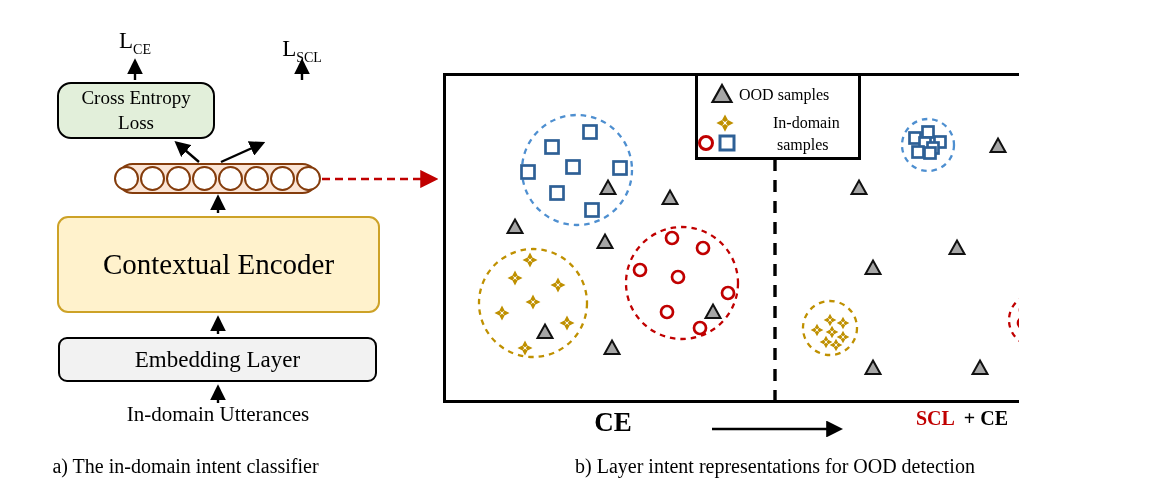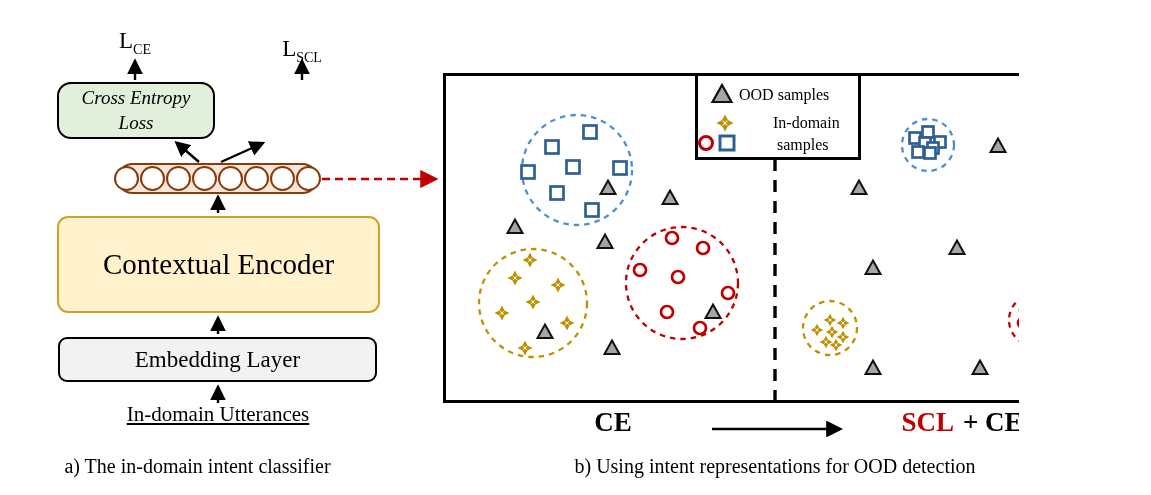--- a/index.html
+++ b/index.html
@@ -7,35 +7,35 @@
     position:relative;width:1019px;height:495px;background:#ffffff;
     font-family:"Liberation Serif","DejaVu Serif",serif;color:#000;overflow:hidden;
   }
   .abs{position:absolute;box-sizing:border-box;}
   .node{
     display:flex;align-items:center;justify-content:center;text-align:center;
     border:2.3px solid #000;line-height:1.3;
   }
   .loss-label{font-size:23px;text-align:center;}
   .loss-label sub{font-size:14px;}
-  #box-ce{left:57px;top:82px;width:158px;height:57px;background:#E2EFDA;border-radius:14px;font-size:19px;padding:0 14px;font-style:italic;}
+  #box-ce{left:57px;top:82px;width:158px;height:57px;background:#E2EFDA;border-radius:14px;font-size:19px;padding:0 14px;}
   #box-scl{left:223px;top:82px;width:154px;height:57px;background:#BDD7EE;border-radius:14px;font-size:19px;padding:0 6px;}
   #rep-bar{
     left:117px;top:163px;width:201px;height:31px;background:#FBE5D6;
     border:2.6px solid #843C0C;border-radius:16px;
     display:flex;align-items:center;justify-content:center;gap:1px;
   }
   .rep-circle{width:21px;height:21px;border-radius:50%;background:#fff;border:2.4px solid #843C0C;flex:0 0 auto;}
   #box-encoder{left:57px;top:216px;width:323px;height:97px;background:#FFF2CC;border:2.6px solid #CDA227;border-radius:11px;font-size:29px;}
   #box-embed{left:58px;top:337px;width:319px;height:45px;background:#F2F2F2;border-radius:9px;font-size:23px;}
-  #input-label{left:88px;top:402px;width:260px;text-align:center;font-size:21px;text-decoration:underline;}
-  #caption-a{left:25px;top:455px;width:345px;text-align:center;font-size:20px;}
+  #input-label{left:88px;top:402px;width:260px;text-align:center;font-size:21px;}
+  #caption-a{left:13px;top:455px;width:345px;text-align:center;font-size:20px;}
   #caption-b{left:470px;top:455px;width:610px;text-align:center;font-size:20px;}
   #label-ce{left:563px;top:407px;width:100px;text-align:center;font-size:27px;font-weight:bold;}
-  #label-sclce{left:842px;top:407px;width:240px;text-align:center;font-size:27px;font-weight:bold;}
+  #label-sclce{left:842px;top:407px;width:240px;text-align:center;font-size:20px;font-weight:bold;}
   #label-sclce .red{color:#C00000;}
   #label-sclce .rest{margin-left:9px;}
   #ood-panel{left:443px;top:73px;}
   #arrow-overlay{left:0;top:0;pointer-events:none;}
   svg text{font-family:"Liberation Serif","DejaVu Serif",serif;}
 </style>
 </head>
 <body>
 
 <div id="figure">
@@ -153,21 +153,21 @@
       <text x="334" y="77" font-size="16">samples</text>
     </g>
   </svg>
 
   <div id="label-ce" class="abs">CE</div>
 
   <div id="label-sclce" class="abs">
     <span class="red">SCL</span><span class="rest">+ CE</span>
   </div>
 
-  <div id="caption-b" class="abs">b) Using intent representations for OOD detection</div>
+  <div id="caption-b" class="abs">b) Layer intent representations for OOD detection</div>
 
   <svg id="arrow-overlay" class="abs" width="1151" height="495" viewBox="0 0 1151 495">
     <defs>
       <marker id="ah" viewBox="0 0 10 10" refX="7" refY="5" markerWidth="6.5" markerHeight="6.5" orient="auto-start-reverse">
         <path d="M0 0 L10 5 L0 10 z" fill="#000"></path>
       </marker>
       <marker id="ahr" viewBox="0 0 10 10" refX="7" refY="5" markerWidth="7" markerHeight="7" orient="auto-start-reverse">
         <path d="M0 0 L10 5 L0 10 z" fill="#C00000"></path>
       </marker>
     </defs>

